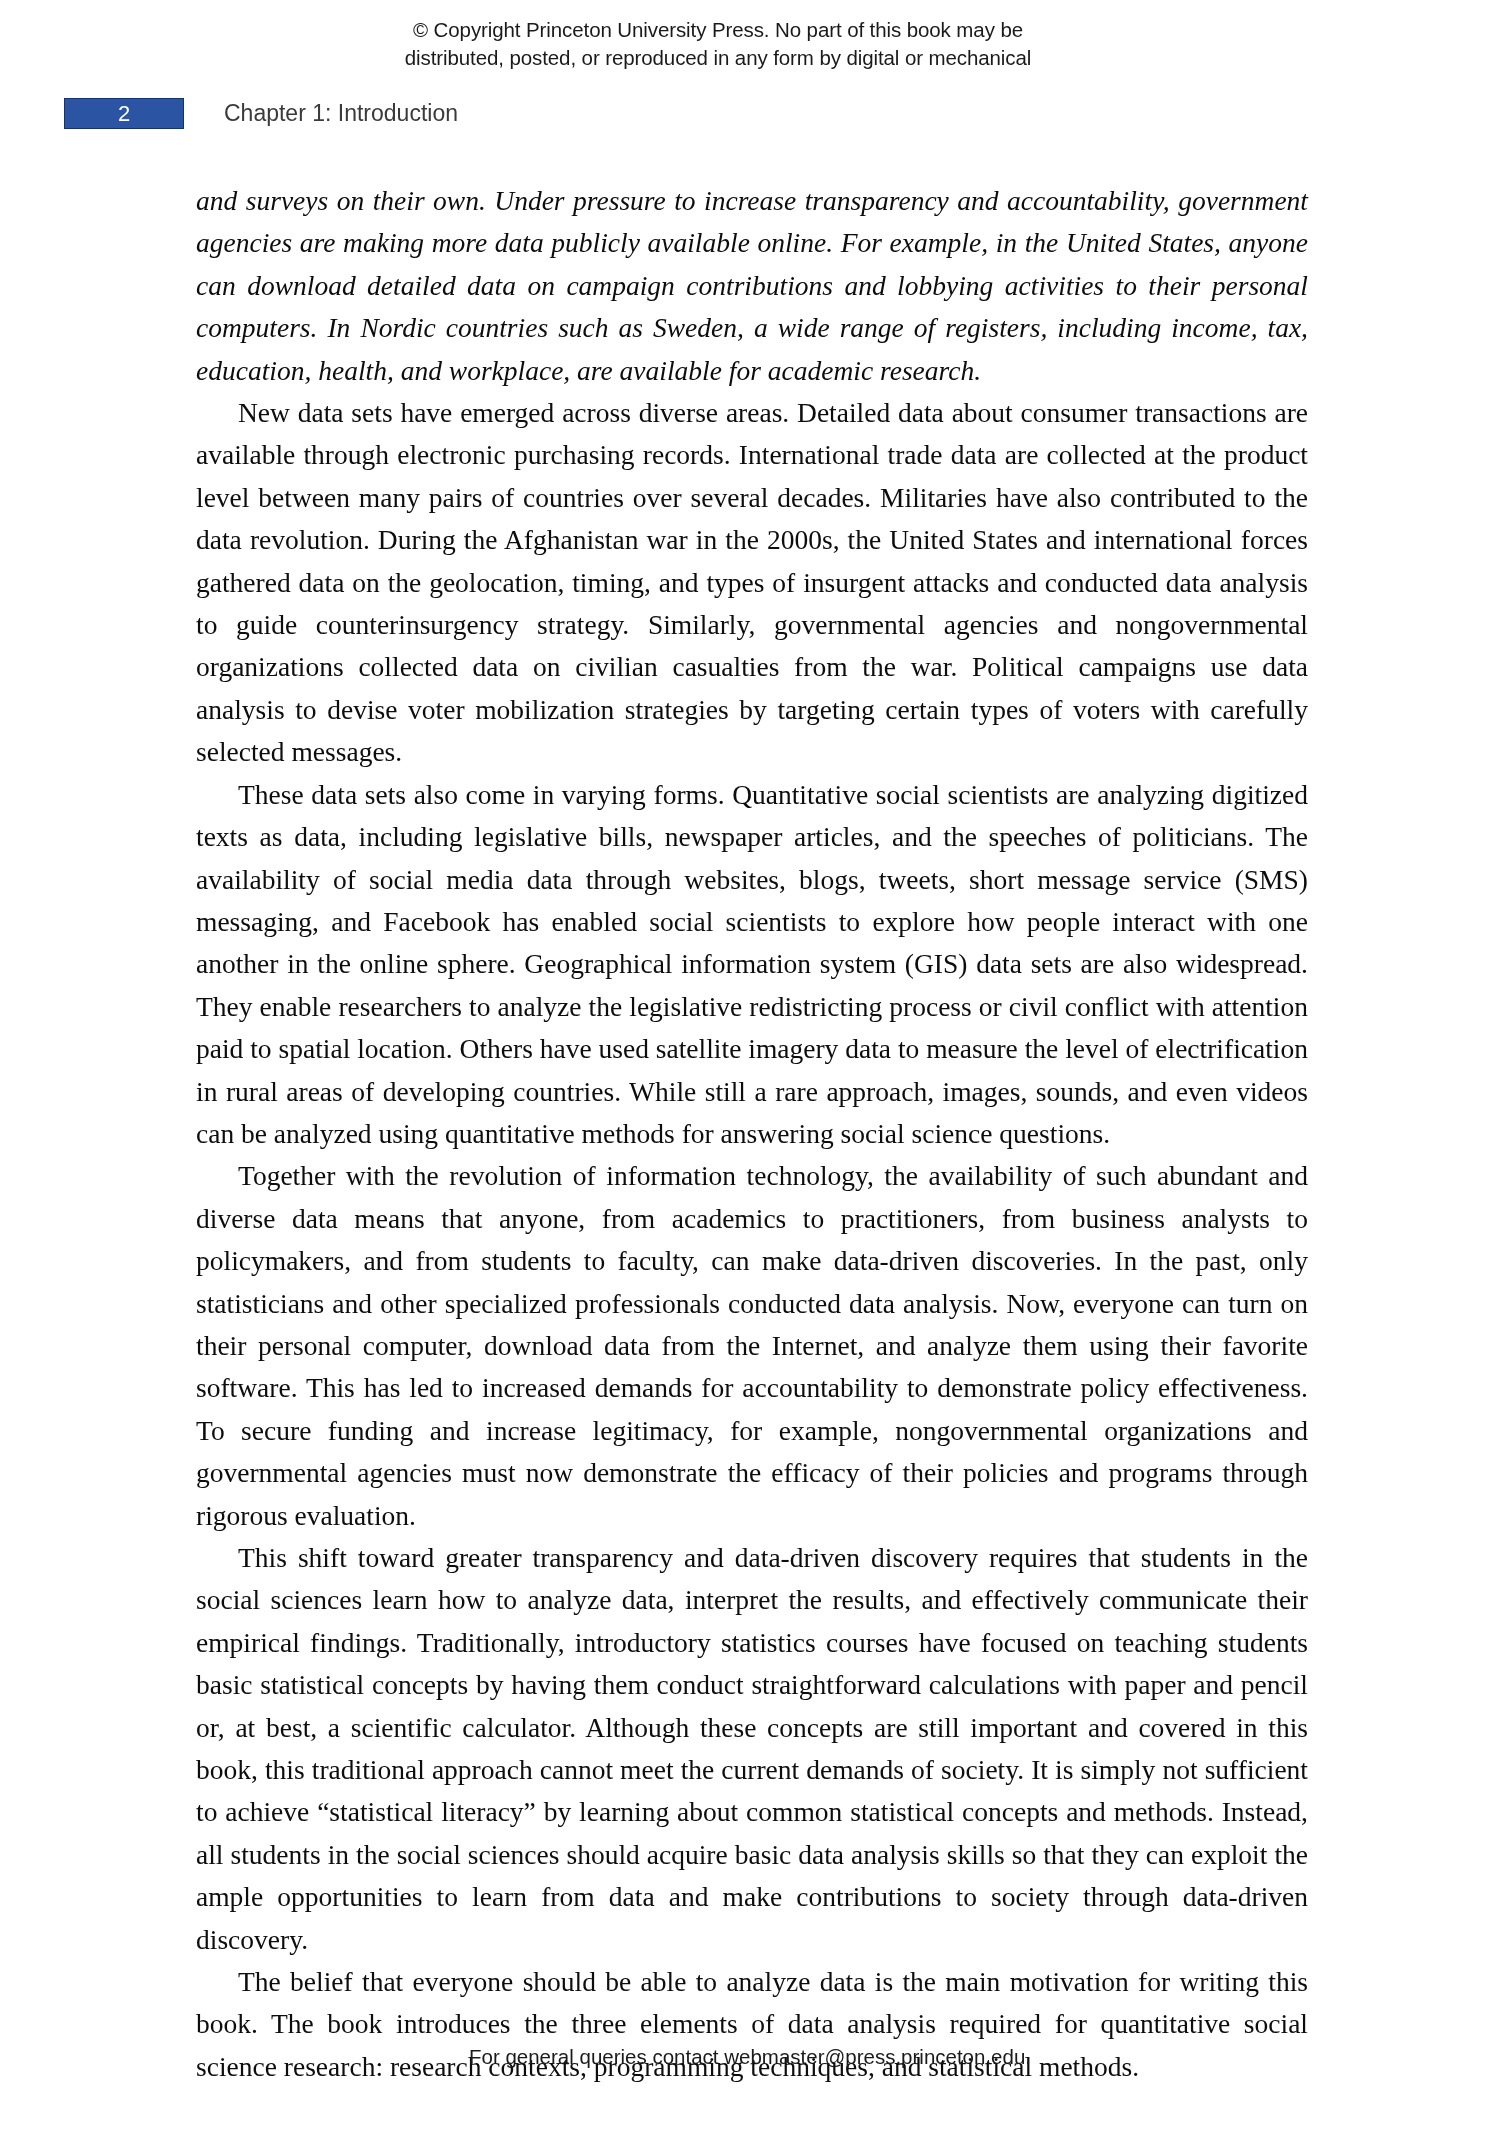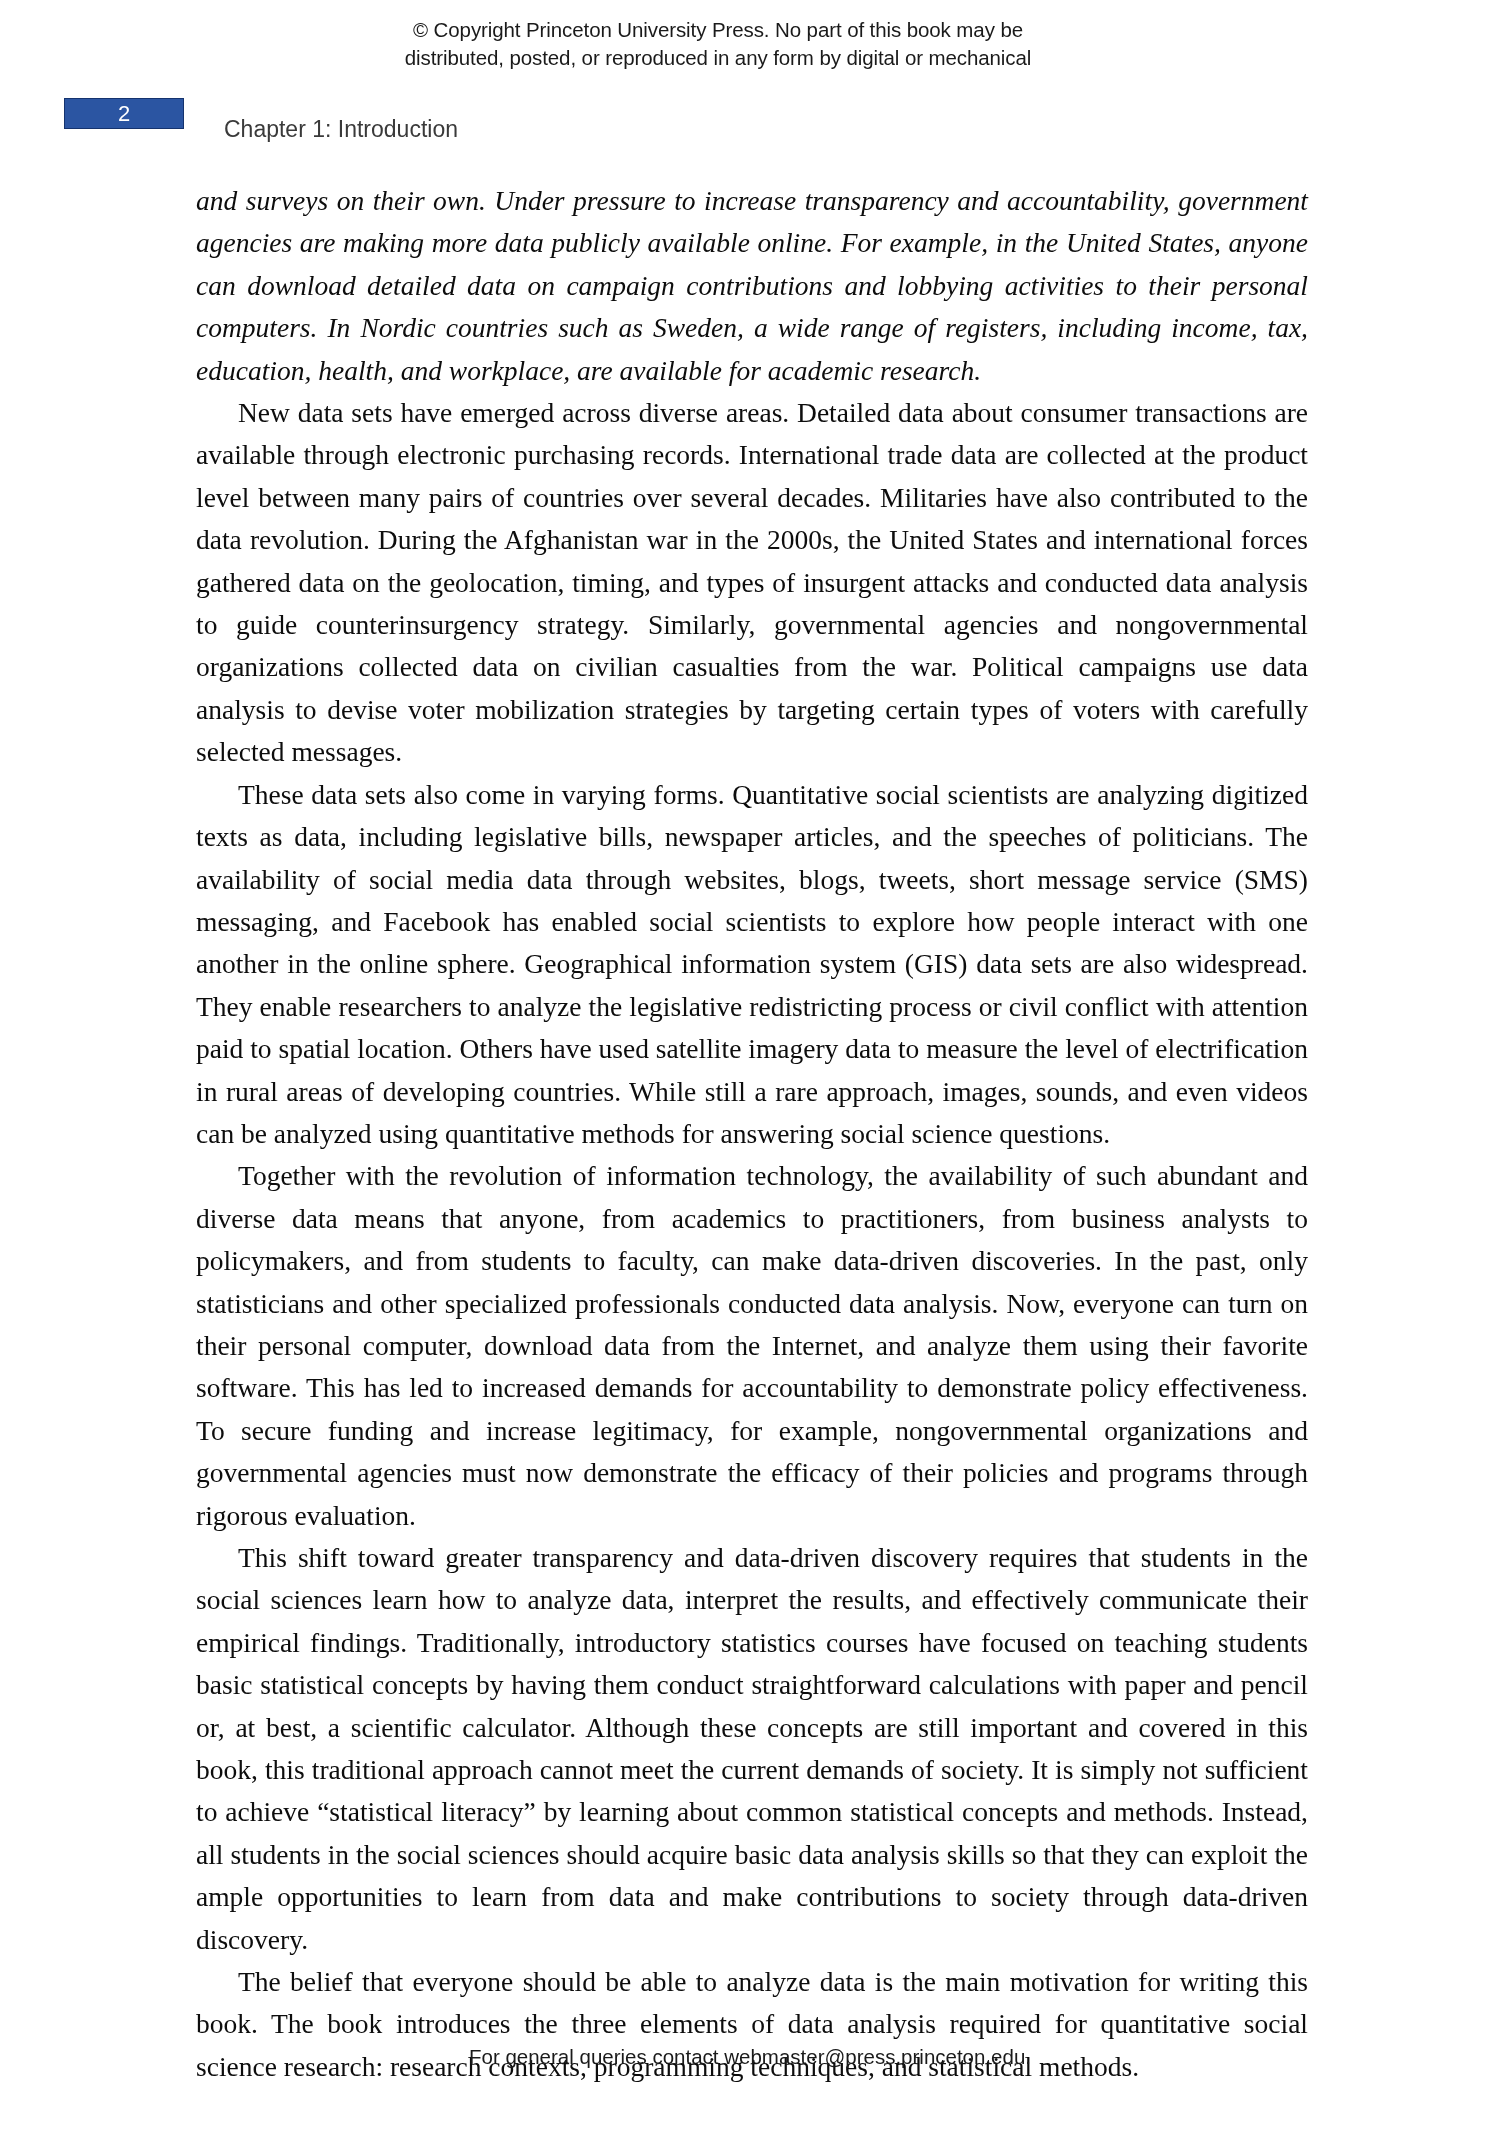--- a/index.html
+++ b/index.html
@@ -58,21 +58,21 @@
     box-sizing: border-box;
     color: #ffffff;
     font-family: "Liberation Sans", "DejaVu Sans", sans-serif;
     font-size: 22px;
     line-height: 29px;
     text-align: center;
   }
   .chapter-title {
     position: absolute;
     left: 224px;
-    top: 16px;
+    top: 0;
     font-family: "Liberation Sans", "DejaVu Sans", sans-serif;
     font-size: 23px;
     line-height: 31px;
     color: #3a3a3a;
     white-space: pre;
   }
 
   
   .body-text {
     position: absolute;

